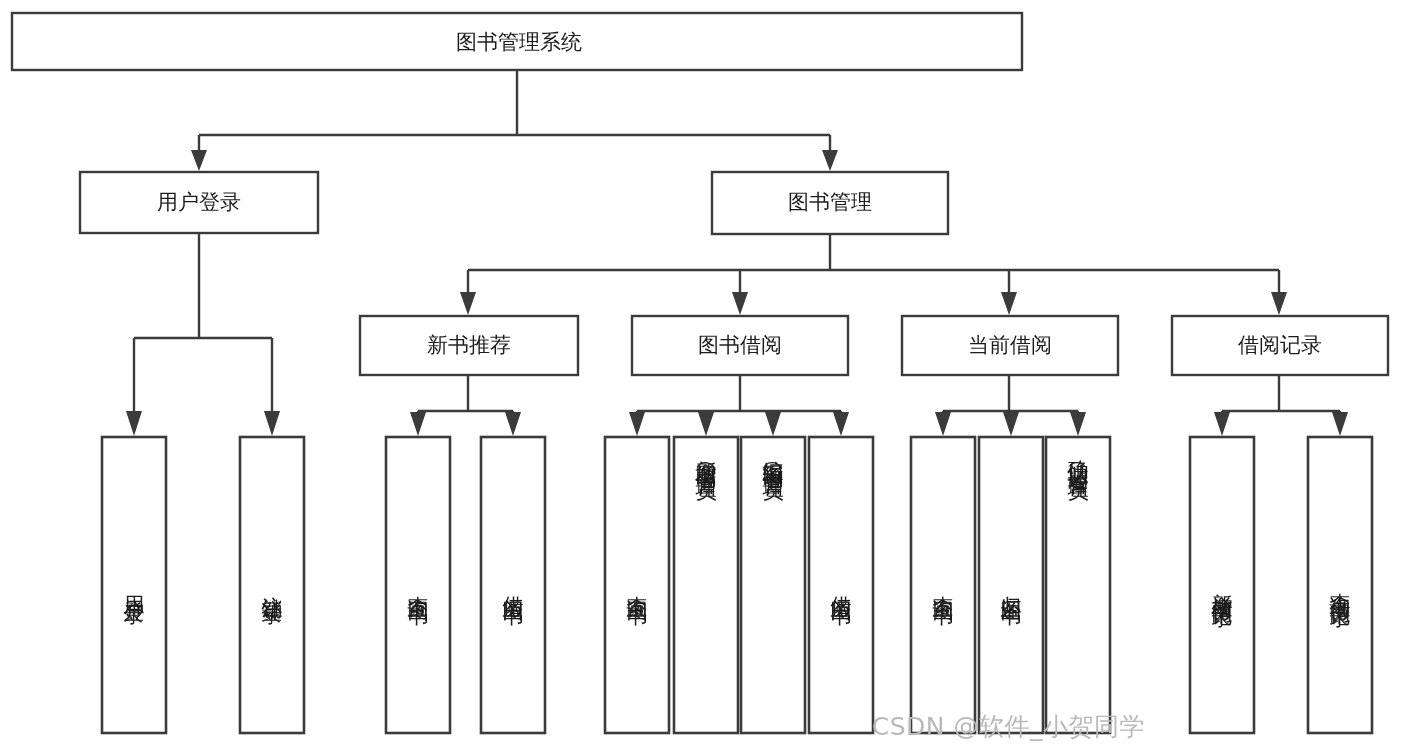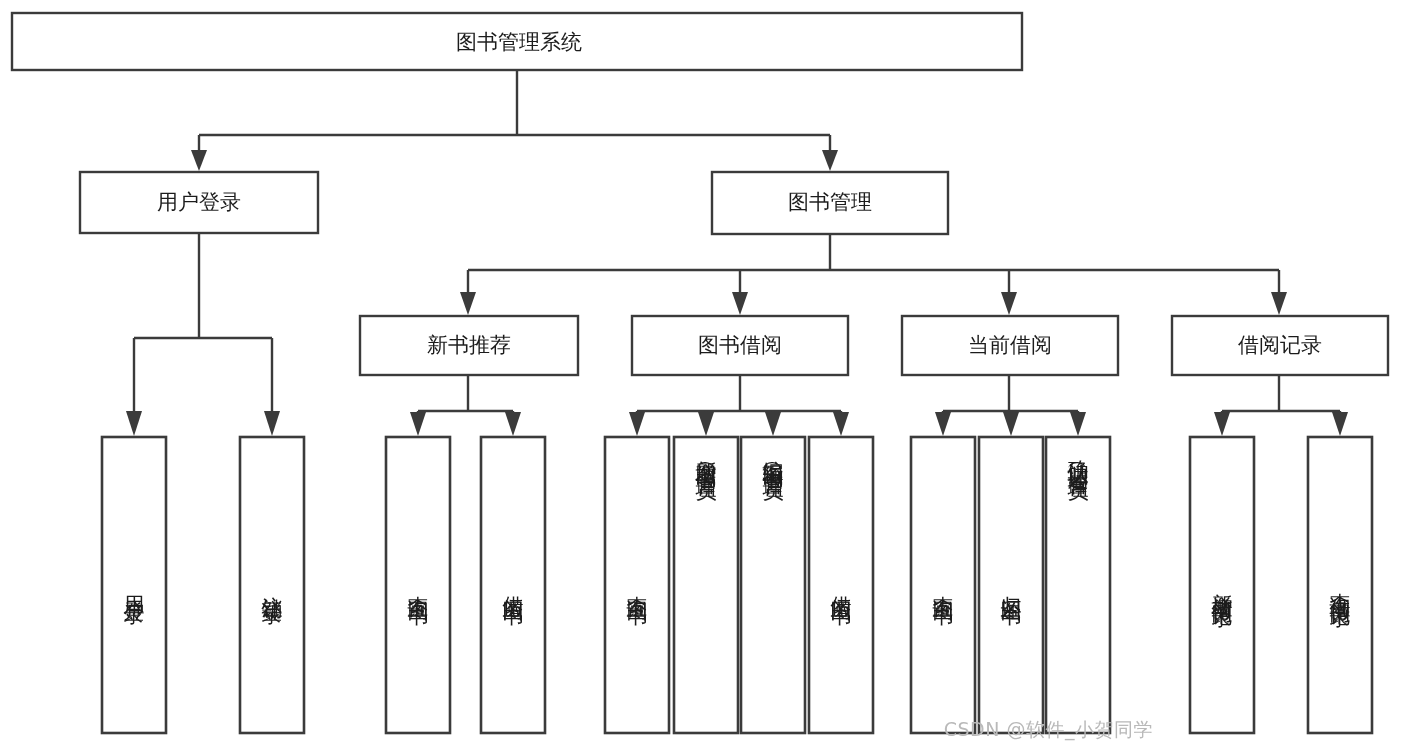--- a/index.html
+++ b/index.html
@@ -65,24 +65,24 @@
     text-orientation: upright;
     font-family: "DejaVu Sans", "Liberation Sans", sans-serif;
     font-size: 21px;
     line-height: 1.05;
     letter-spacing: 3px;
     color: #1c1c1c;
     white-space: nowrap;
   }
   .watermark {
     position: absolute;
-    right: 0;
+    right: 8px;
     bottom: 4px;
     font-family: "DejaVu Sans", "Liberation Sans", sans-serif;
-    font-size: 19px;
+    font-size: 25px;
     color: #b9b9b9;
     white-space: nowrap;
     letter-spacing: 0.5px;
     margin-left: 20px;
   }
 </style>
 </head>
 <body>
 
 <div id="diagram-root">

